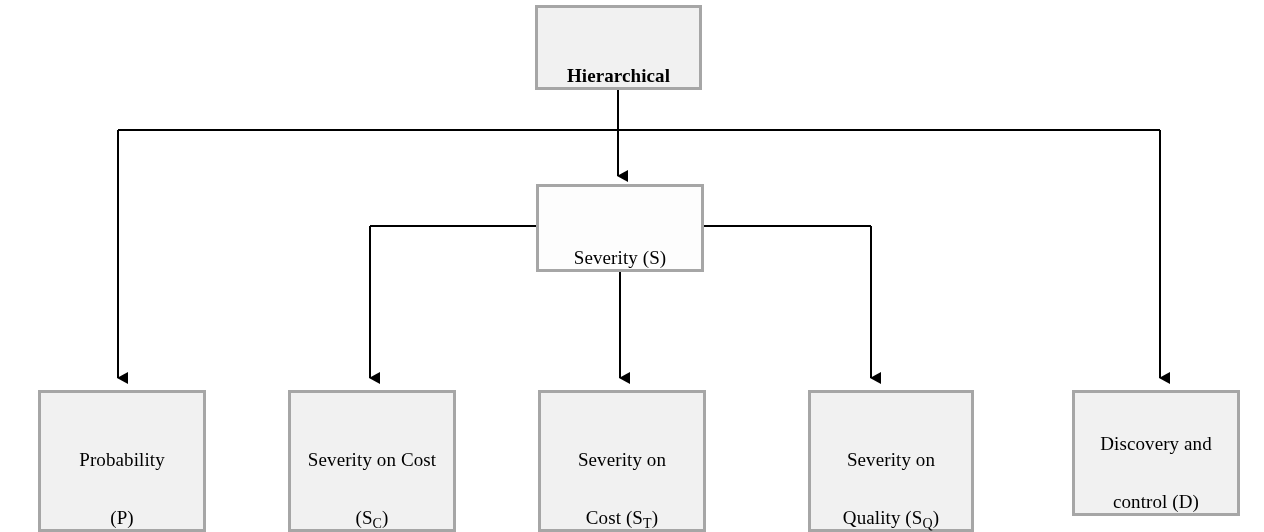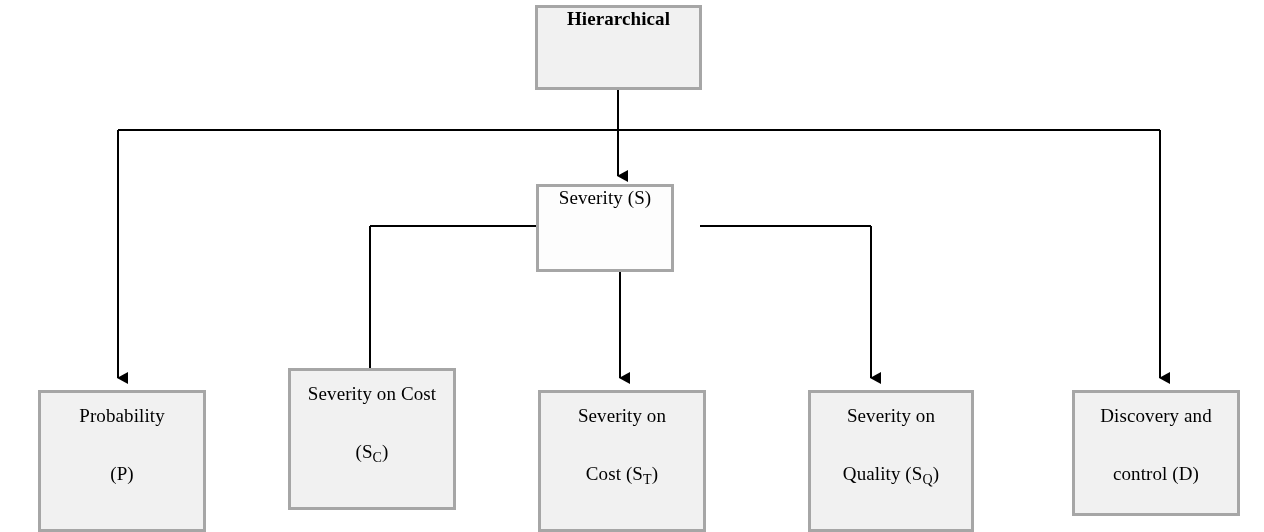--- a/index.html
+++ b/index.html
@@ -28,21 +28,21 @@
     pointer-events: none;
   }
   .node-box {
     position: absolute;
     box-sizing: border-box;
     border: 3px solid #a6a6a6;
     background: #f1f1f1;
     display: flex;
     flex-direction: column;
     align-items: center;
-    justify-content: flex-start;
+    justify-content: flex-end;
     text-align: center;
     line-height: 1.15;
     z-index: 2;
   }
   .node-box.root-node {
     background: #f1f1f1;
     font-weight: bold;
   }
   .node-box.mid-node {
     background: #fdfdfd;
@@ -99,30 +99,30 @@
 
     <path d="M 620 272 L 620 378" stroke="#000000" stroke-width="2" fill="none" marker-end="url(#arrow-head)"></path>
 
     <path d="M 871 226 L 871 378" stroke="#000000" stroke-width="2" fill="none" marker-end="url(#arrow-head)"></path>
   </svg>
 
   <div class="node-box root-node" style="left:535px; top:5px; width:167px; height:85px;">
     <span class="node-label">Hierarchical</span>
   </div>
 
-  <div class="node-box mid-node" style="left:536px; top:184px; width:138px; height:88px;">
+  <div class="node-box mid-node" style="left:536px; top:184px; width:168px; height:88px;">
     <span class="node-label">Severity (S)</span>
   </div>
 
   <div class="node-box" style="left:38px; top:390px; width:168px; height:142px;">
     <span class="node-label line-one">Probability</span>
     <span class="node-label line-two">(P)</span>
   </div>
 
-  <div class="node-box" style="left:288px; top:368px; width:168px; height:142px;">
+  <div class="node-box" style="left:288px; top:390px; width:168px; height:142px;">
     <span class="node-label line-one">Severity on Cost</span>
     <span class="node-label line-two"><span>(S</span><sub>C</sub><span>)</span></span>
   </div>
 
   <div class="node-box" style="left:538px; top:390px; width:168px; height:142px;">
     <span class="node-label line-one">Severity on</span>
     <span class="node-label line-two"><span>Cost (S</span><sub>T</sub><span>)</span></span>
   </div>
 
   <div class="node-box" style="left:808px; top:390px; width:166px; height:142px;">

